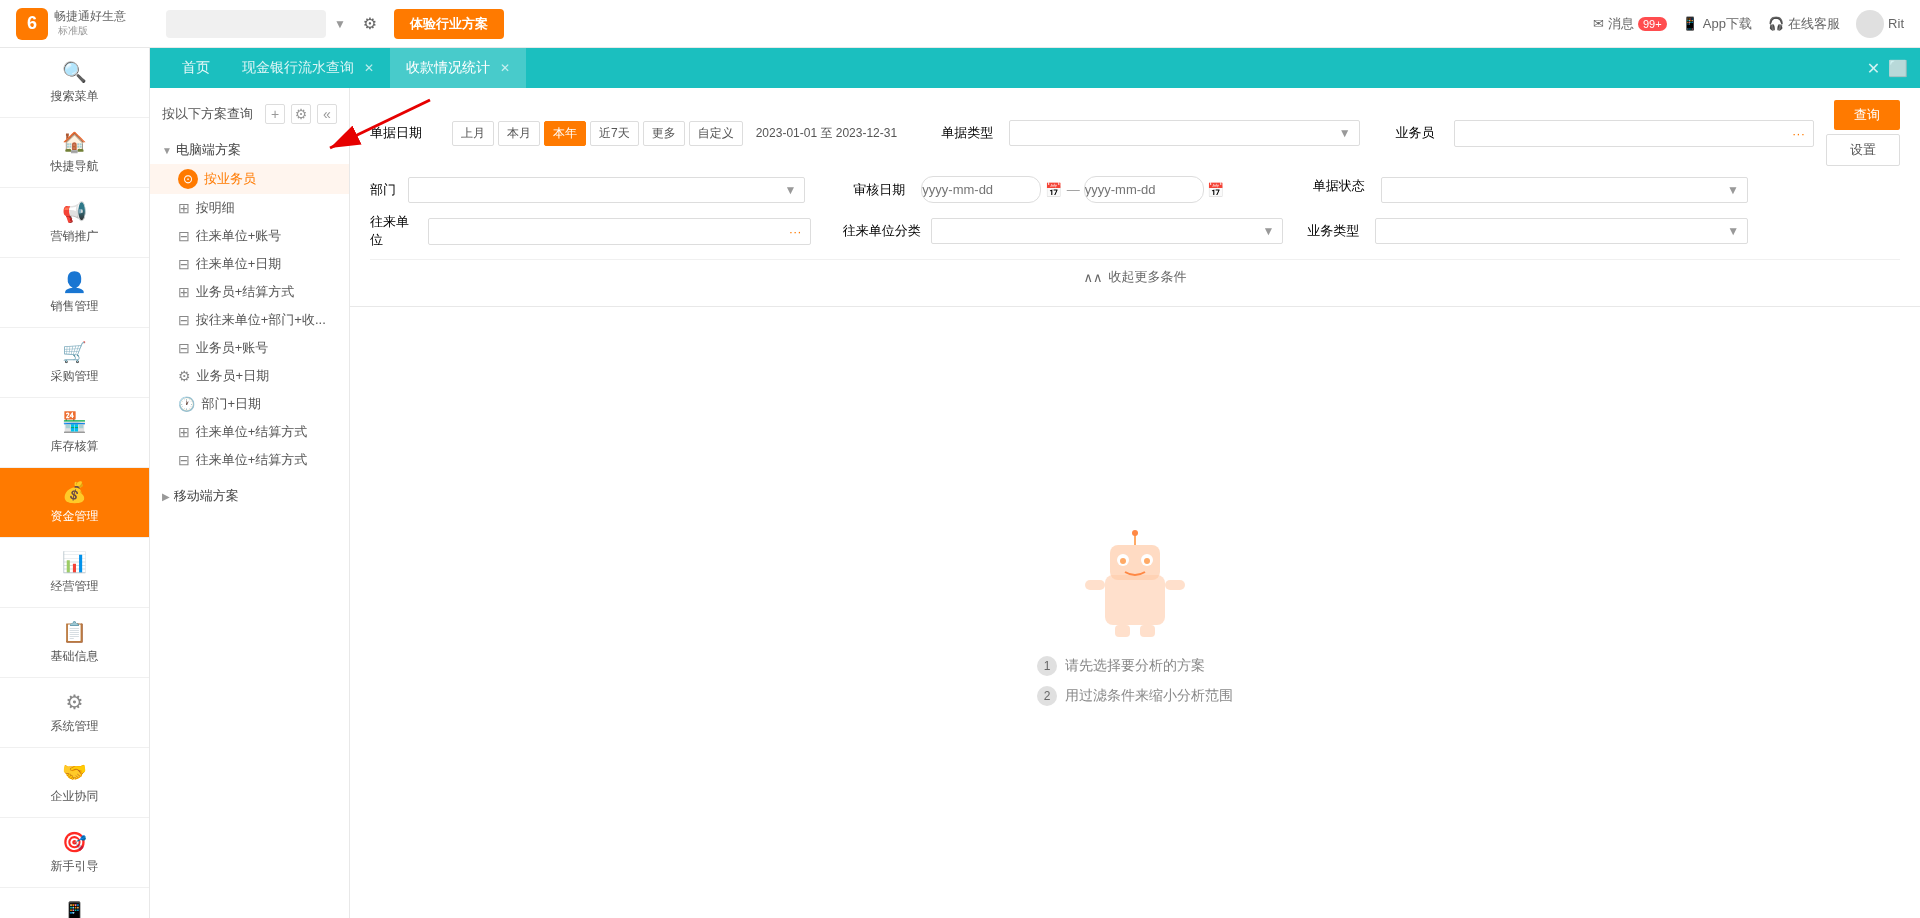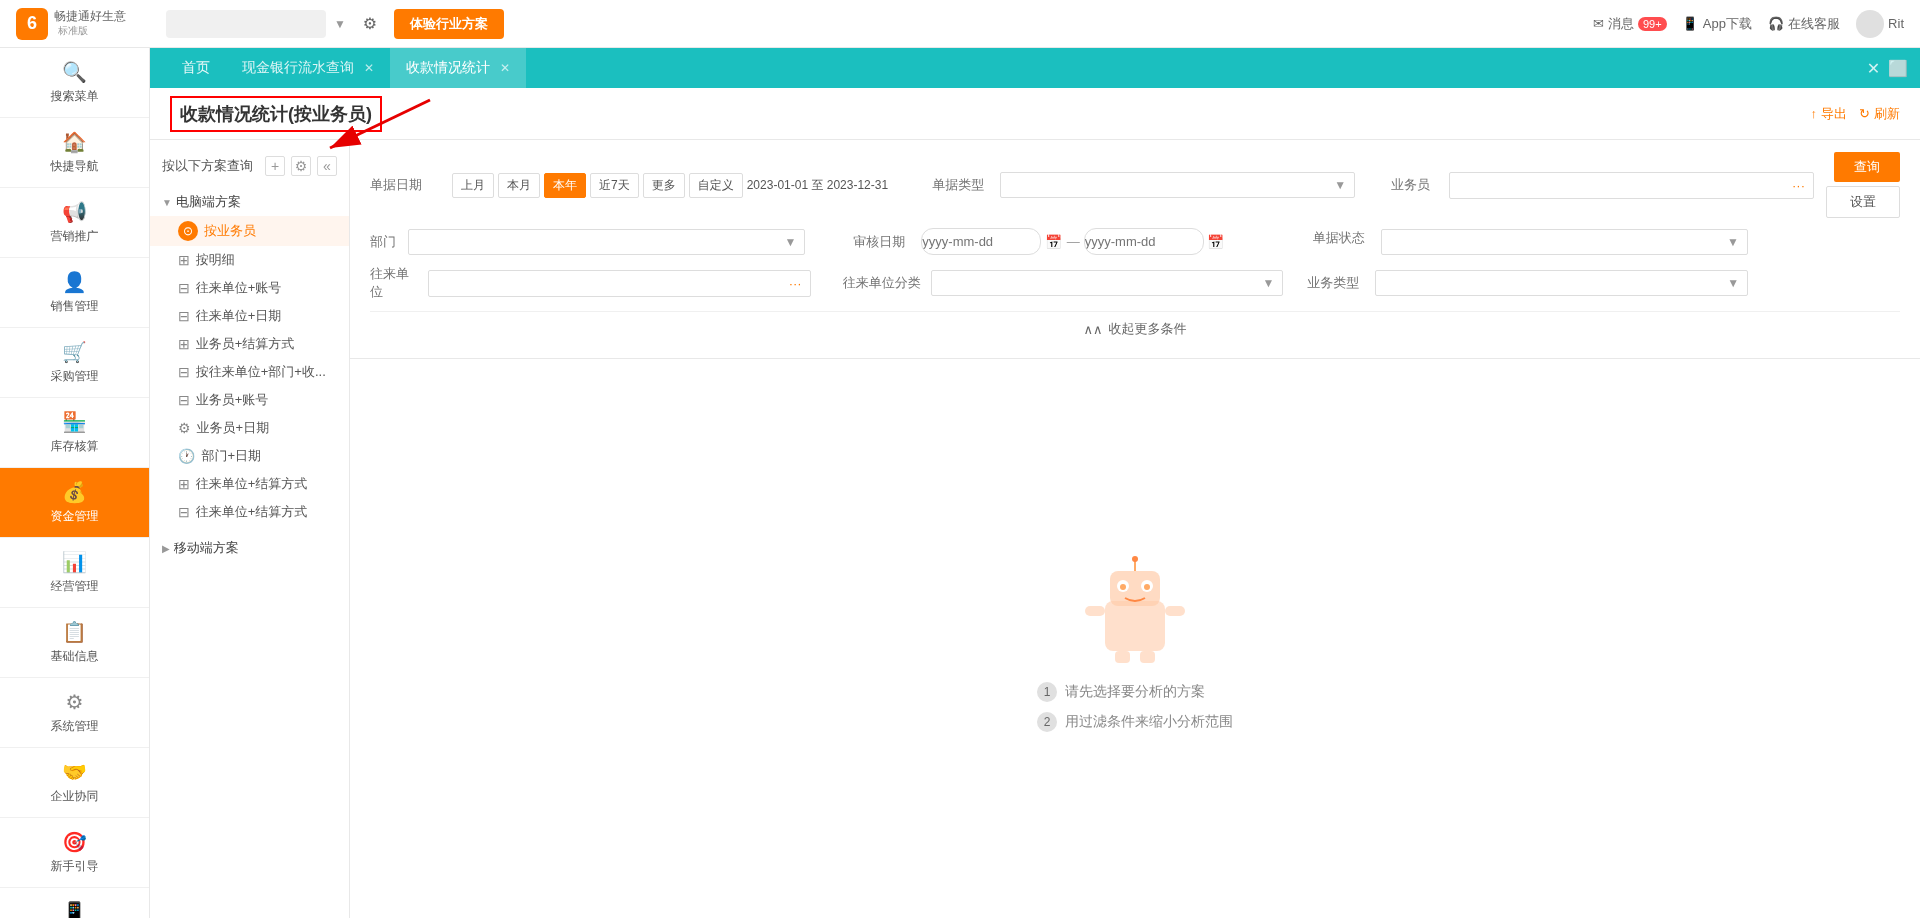--- a/index.html
+++ b/index.html
@@ -247,21 +247,21 @@
       padding: 12px 20px;
       border-bottom: 1px solid #e8e8e8;
     }
     .filter-row {
       display: flex;
       align-items: center;
       margin-bottom: 10px;
       gap: 12px;
     }
     .filter-label {
-      color: #737373;
+      color: #000000;
       font-size: 13px;
       width: 70px;
       flex-shrink: 0;
     }
     .filter-date-group {
       display: flex;
       align-items: center;
       gap: 4px;
     }
     .date-btn {
@@ -274,21 +274,21 @@
       border-radius: 2px;
     }
     .date-btn.active {
       background: #ff7a00;
       color: white;
       border-color: #ff7a00;
     }
     .date-range {
       font-size: 12px;
       color: #555;
-      margin-left: 0;
+      margin-left: 9px;
     }
     .filter-dash {
       color: #999;
     }
     .collapse-btn {
       display: flex;
       align-items: center;
       justify-content: center;
       gap: 6px;
       color: #666;
@@ -602,33 +602,20 @@
       <div class="tab-item active">
         <span>收款情况统计</span>
         <span class="tab-close">✕</span>
       </div>
       <div class="tab-bar-right">
         <span class="tab-bar-icon">✕</span>
         <span class="tab-bar-icon">⬜</span>
       </div>
     </div>
 
-    <div class="page-header">
-      <div class="page-title">收款情况统计(按业务员)</div>
-      <div class="page-actions">
-        <button class="page-action-btn">
-          <span>↑</span>
-          <span>导出</span>
-        </button>
-        <button class="page-action-btn">
-          <span>↻</span>
-          <span>刷新</span>
-        </button>
-      </div>
-    </div>
 
     <div class="main-content-body">
 
       <div class="left-panel">
         <div class="left-panel-header">
           <span class="left-panel-title">按以下方案查询</span>
           <div class="left-panel-icons">
             <div class="left-panel-icon">+</div>
             <div class="left-panel-icon">⚙</div>
             <div class="left-panel-icon">«</div>

